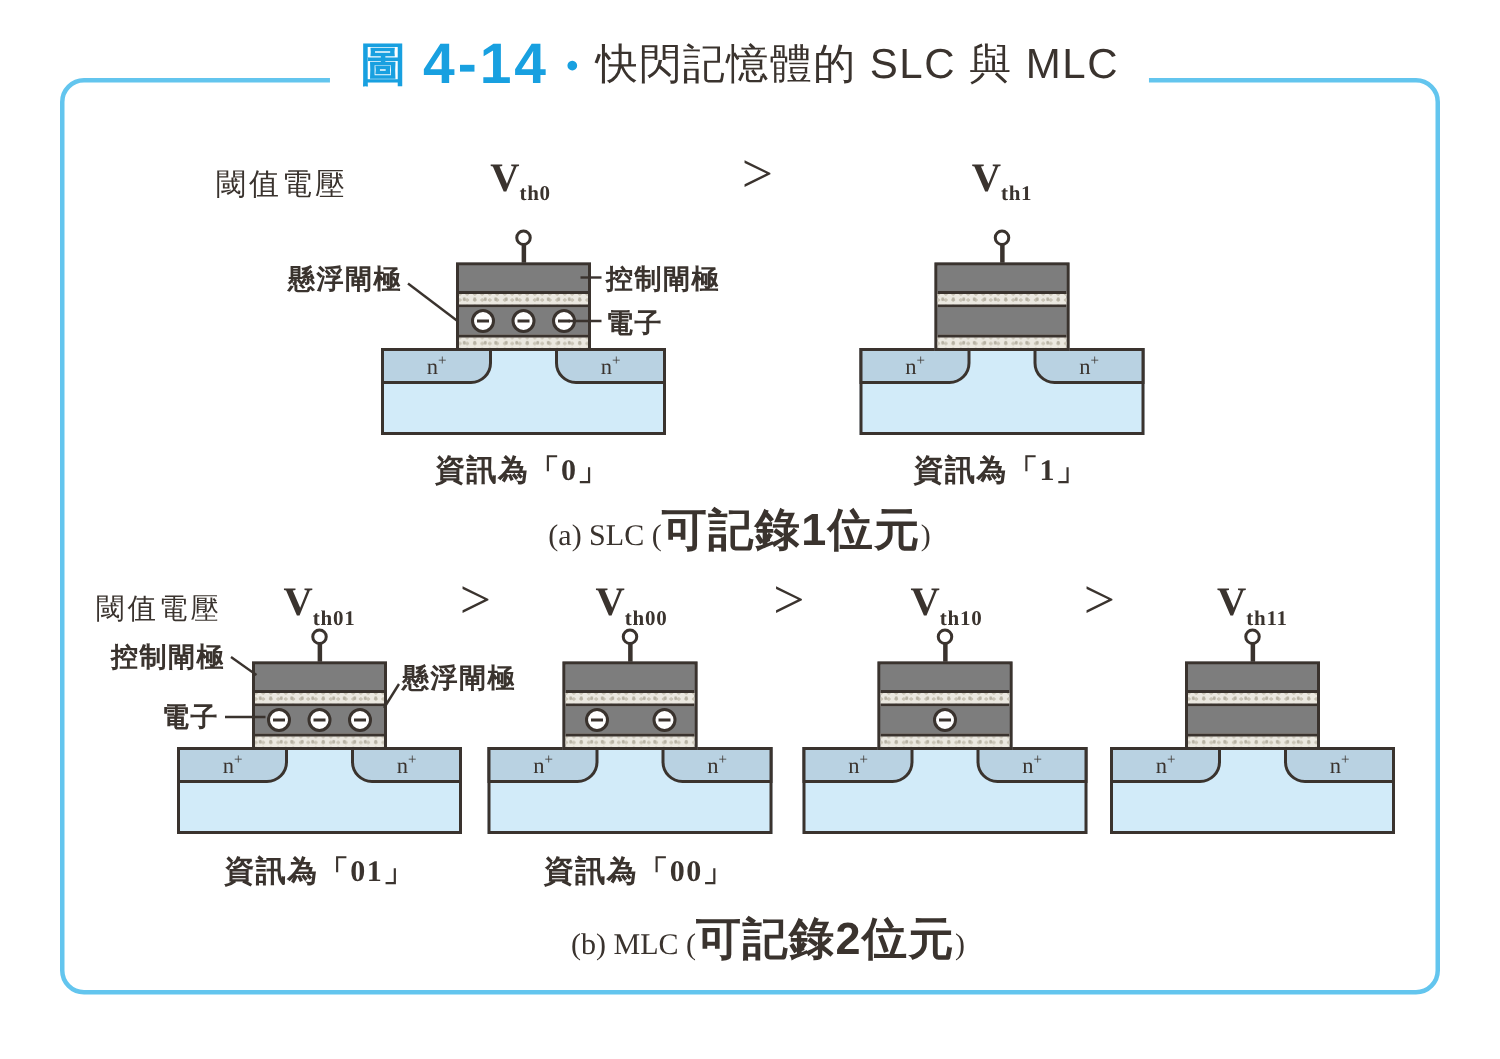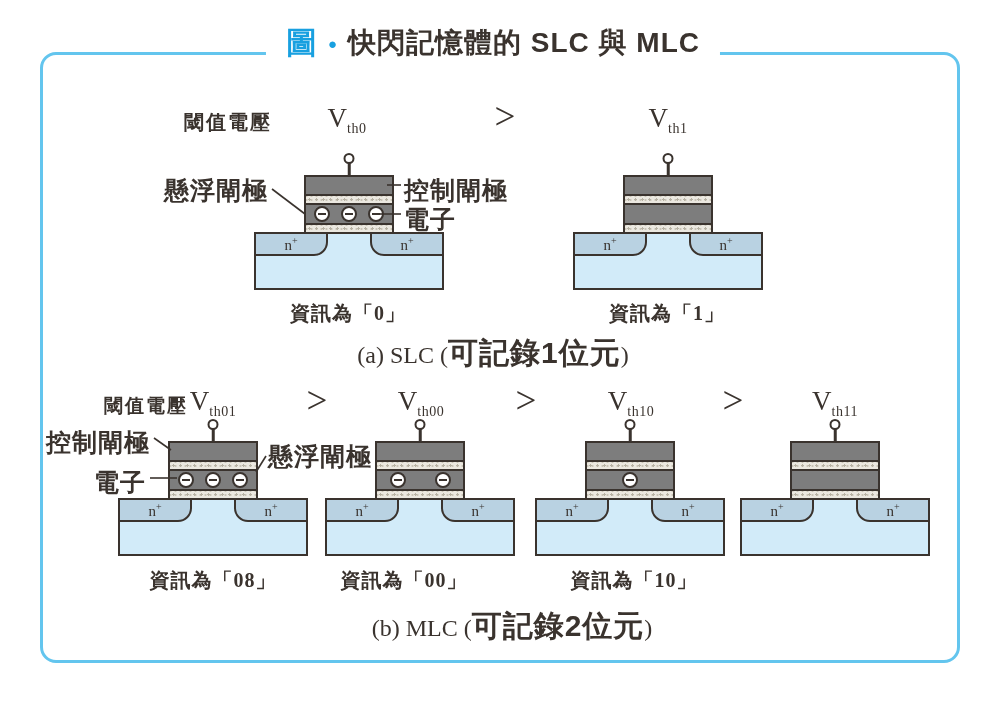--- a/index.html
+++ b/index.html
@@ -15,33 +15,33 @@
   #canvas{position:relative;width:1000px;height:706px;background:#fff;overflow:hidden;
           font-family:"Liberation Sans","DejaVu Sans",sans-serif;color:var(--ink);}
   .frame{position:absolute;left:40px;top:52px;width:920px;height:611px;box-sizing:border-box;
          border:3px solid var(--frame-blue);border-radius:16px;}
   
   .title{position:absolute;top:20px;left:493px;transform:translateX(-50%);display:flex;
          align-items:center;gap:11px;background:#fff;padding:0 20px;height:46px;z-index:3;white-space:nowrap;}
   .t-tag{color:var(--accent-blue);font-size:31px;font-weight:700;}
   .t-num{color:var(--accent-blue);font-size:38px;font-weight:700;letter-spacing:2px;}
   .t-dot{color:var(--accent-blue);font-size:15px;}
-  .t-text{color:var(--ink);font-size:28px;font-weight:700;letter-spacing:1px;}
+  .t-text{color:var(--ink);font-size:28px;font-weight:400;letter-spacing:1px;}
   
-  .lbl{position:absolute;font-size:20px;font-weight:700;letter-spacing:2px;white-space:nowrap;margin-left:40px;}
-  .ann{position:absolute;font-size:25px;font-weight:700;letter-spacing:1px;white-space:nowrap;}
+  .lbl{position:absolute;font-size:20px;font-weight:400;letter-spacing:2px;white-space:nowrap;}
+  .ann{position:absolute;font-size:18px;font-weight:700;letter-spacing:1px;white-space:nowrap;}
   .ann.r{text-align:right;}
   .vlabel{position:absolute;transform:translateX(-50%);white-space:nowrap;
-          font-family:"Liberation Serif","DejaVu Serif",serif;font-size:27px;}
+          font-family:"Liberation Serif","DejaVu Serif",serif;font-size:27px;font-weight:bold;}
   .vlabel sub{font-size:14px;letter-spacing:0.5px;}
   .gt{position:absolute;transform:translateX(-50%);font-family:"Liberation Serif","DejaVu Serif",serif;font-size:37px;}
   .cap{position:absolute;transform:translateX(-50%);white-space:nowrap;
        font-family:"Liberation Serif","DejaVu Serif",serif;font-weight:700;font-size:20px;letter-spacing:1px;text-align:center;}
   .seccap{position:absolute;transform:translateX(-50%);white-space:nowrap;}
-  .scp{font-family:"Liberation Serif","DejaVu Serif",serif;font-size:24px;}
+  .scp{font-family:"Liberation Serif","DejaVu Serif",serif;font-size:20px;}
   .scb{font-size:30px;font-weight:700;letter-spacing:1px;}
   
   .cell{position:absolute;width:190px;height:137px;}
   .tcircle{position:absolute;left:50%;top:0;transform:translateX(-50%);width:11px;height:11px;
            border:2.5px solid var(--ink);border-radius:50%;background:#fff;box-sizing:border-box;z-index:2;}
   .tline{position:absolute;left:50%;top:9px;transform:translateX(-50%);width:2.5px;height:15px;background:var(--ink);}
   .stack{position:absolute;left:50%;top:22px;transform:translateX(-50%);width:90px;box-sizing:border-box;
          border:2px solid var(--ink);background:var(--gate-gray);z-index:1;}
   .cg{height:17px;background:var(--gate-gray);}
   .ox{height:11px;box-sizing:border-box;border-top:2px solid var(--ink);border-bottom:2px solid var(--ink);
@@ -66,20 +66,21 @@
   .leaders{position:absolute;left:0;top:0;width:1000px;height:706px;pointer-events:none;z-index:2;}
 </style>
 </head>
 <body>
 
 <div id="canvas">
   <div class="frame"></div>
 
   <div class="title">
     <span class="t-tag">圖</span>
+    <span class="t-num">4-14</span>
     <span class="t-dot">●</span>
     <span class="t-text">快閃記憶體的 SLC 與 MLC</span>
   </div>
 
   <div class="lbl" style="left:144px;top:109px">閾值電壓</div>
 
   <div class="vlabel" style="left:347px;top:103px"><span>V</span><sub>th0</sub></div>
   <div class="gt" style="left:505px;top:95px">&gt;</div>
   <div class="vlabel" style="left:668px;top:103px"><span>V</span><sub>th1</sub></div>
 
@@ -245,23 +246,22 @@
     <div class="substrate">
       <div class="np npl">
         <span class="nplbl"><span>n</span><sup>+</sup></span>
       </div>
       <div class="np npr">
         <span class="nplbl"><span>n</span><sup>+</sup></span>
       </div>
     </div>
   </div>
 
-  <div class="cap" style="left:213px;top:567px">資訊為「08」</div>
-  <div class="cap" style="left:404px;top:567px">資訊為「00」</div>
-  <div class="cap" style="left:634px;top:567px">資訊為「10」</div>
+  <div class="cap" style="left:213px;top:567px">資訊為「01」</div>
+  <div class="cap" style="left:426px;top:567px">資訊為「00」</div>
   <div class="seccap" style="left:512px;top:606px">
     <span class="scp">(b) MLC (</span><span class="scb">可記錄2位元</span><span class="scp">)</span>
   </div>
 
   <svg class="leaders" viewBox="0 0 1000 706" xmlns="http://www.w3.org/2000/svg">
     <line x1="272" y1="189" x2="305" y2="214" stroke="#3a332e" stroke-width="1.6"></line>
     <line x1="387" y1="185" x2="401" y2="185" stroke="#3a332e" stroke-width="1.6"></line>
     <line x1="379" y1="214" x2="401" y2="214" stroke="#3a332e" stroke-width="1.6"></line>
     <line x1="154" y1="438" x2="171" y2="450" stroke="#3a332e" stroke-width="1.6"></line>
     <line x1="150" y1="478" x2="177" y2="478" stroke="#3a332e" stroke-width="1.6"></line>

